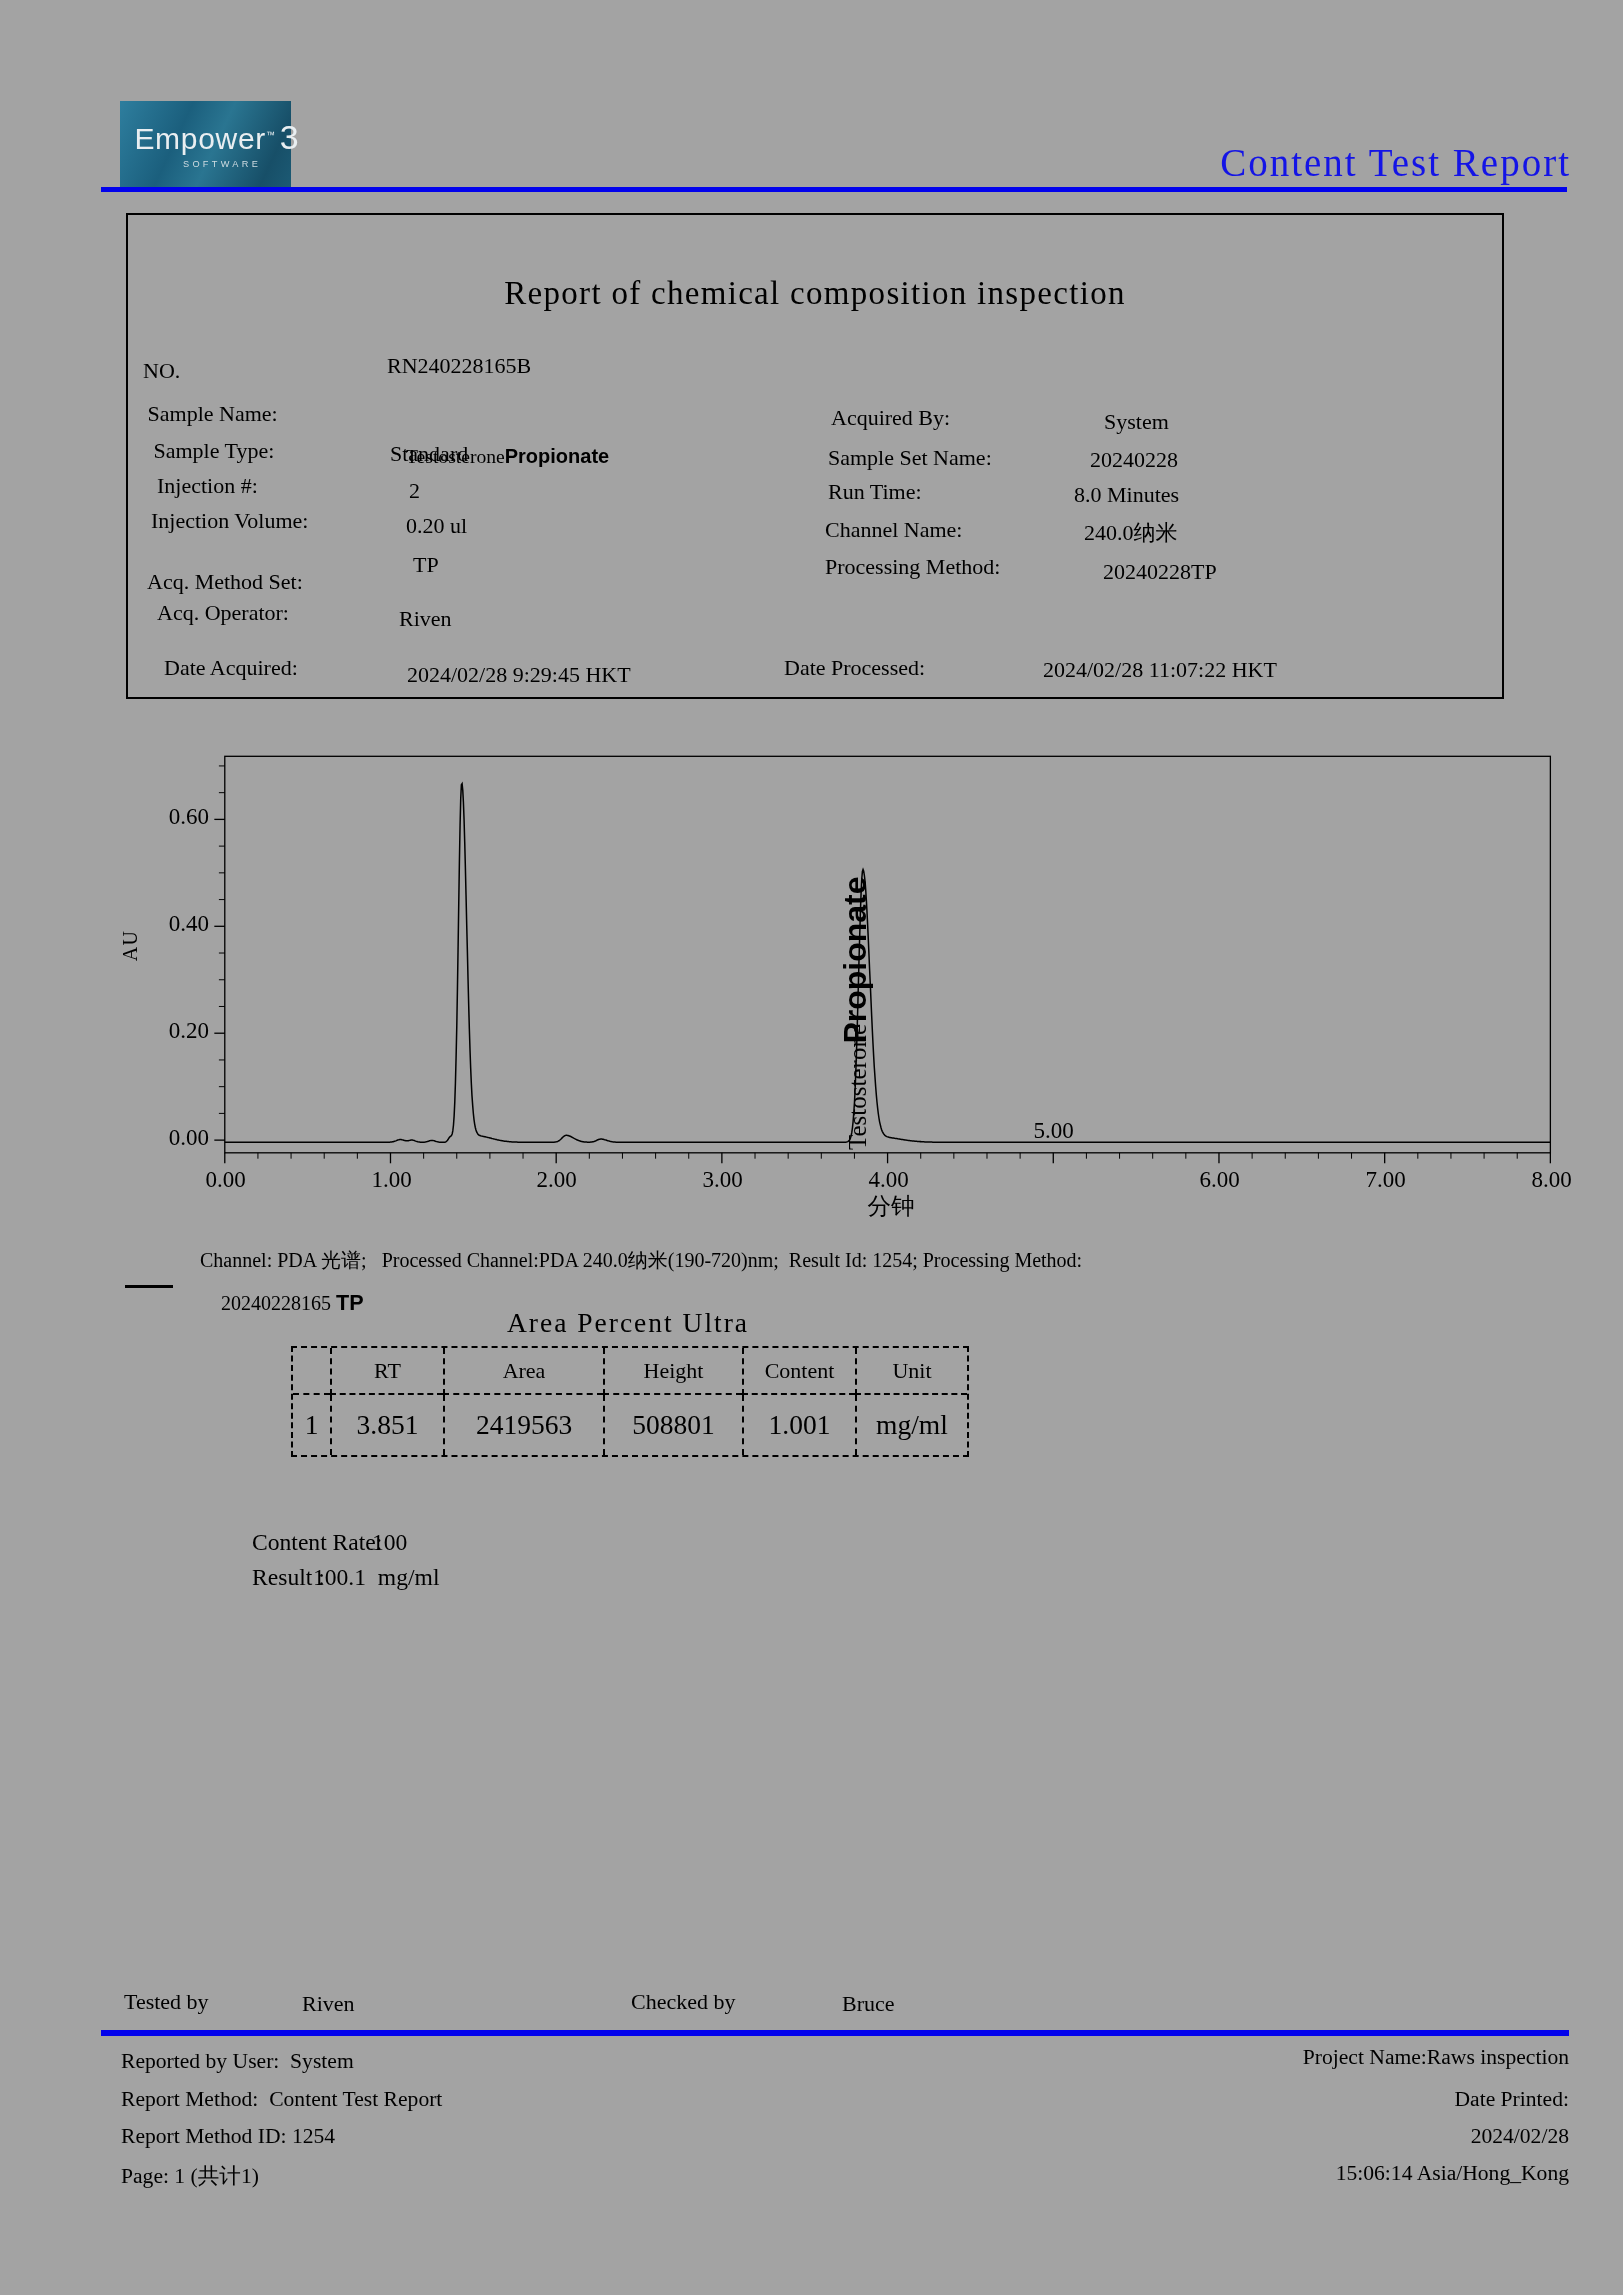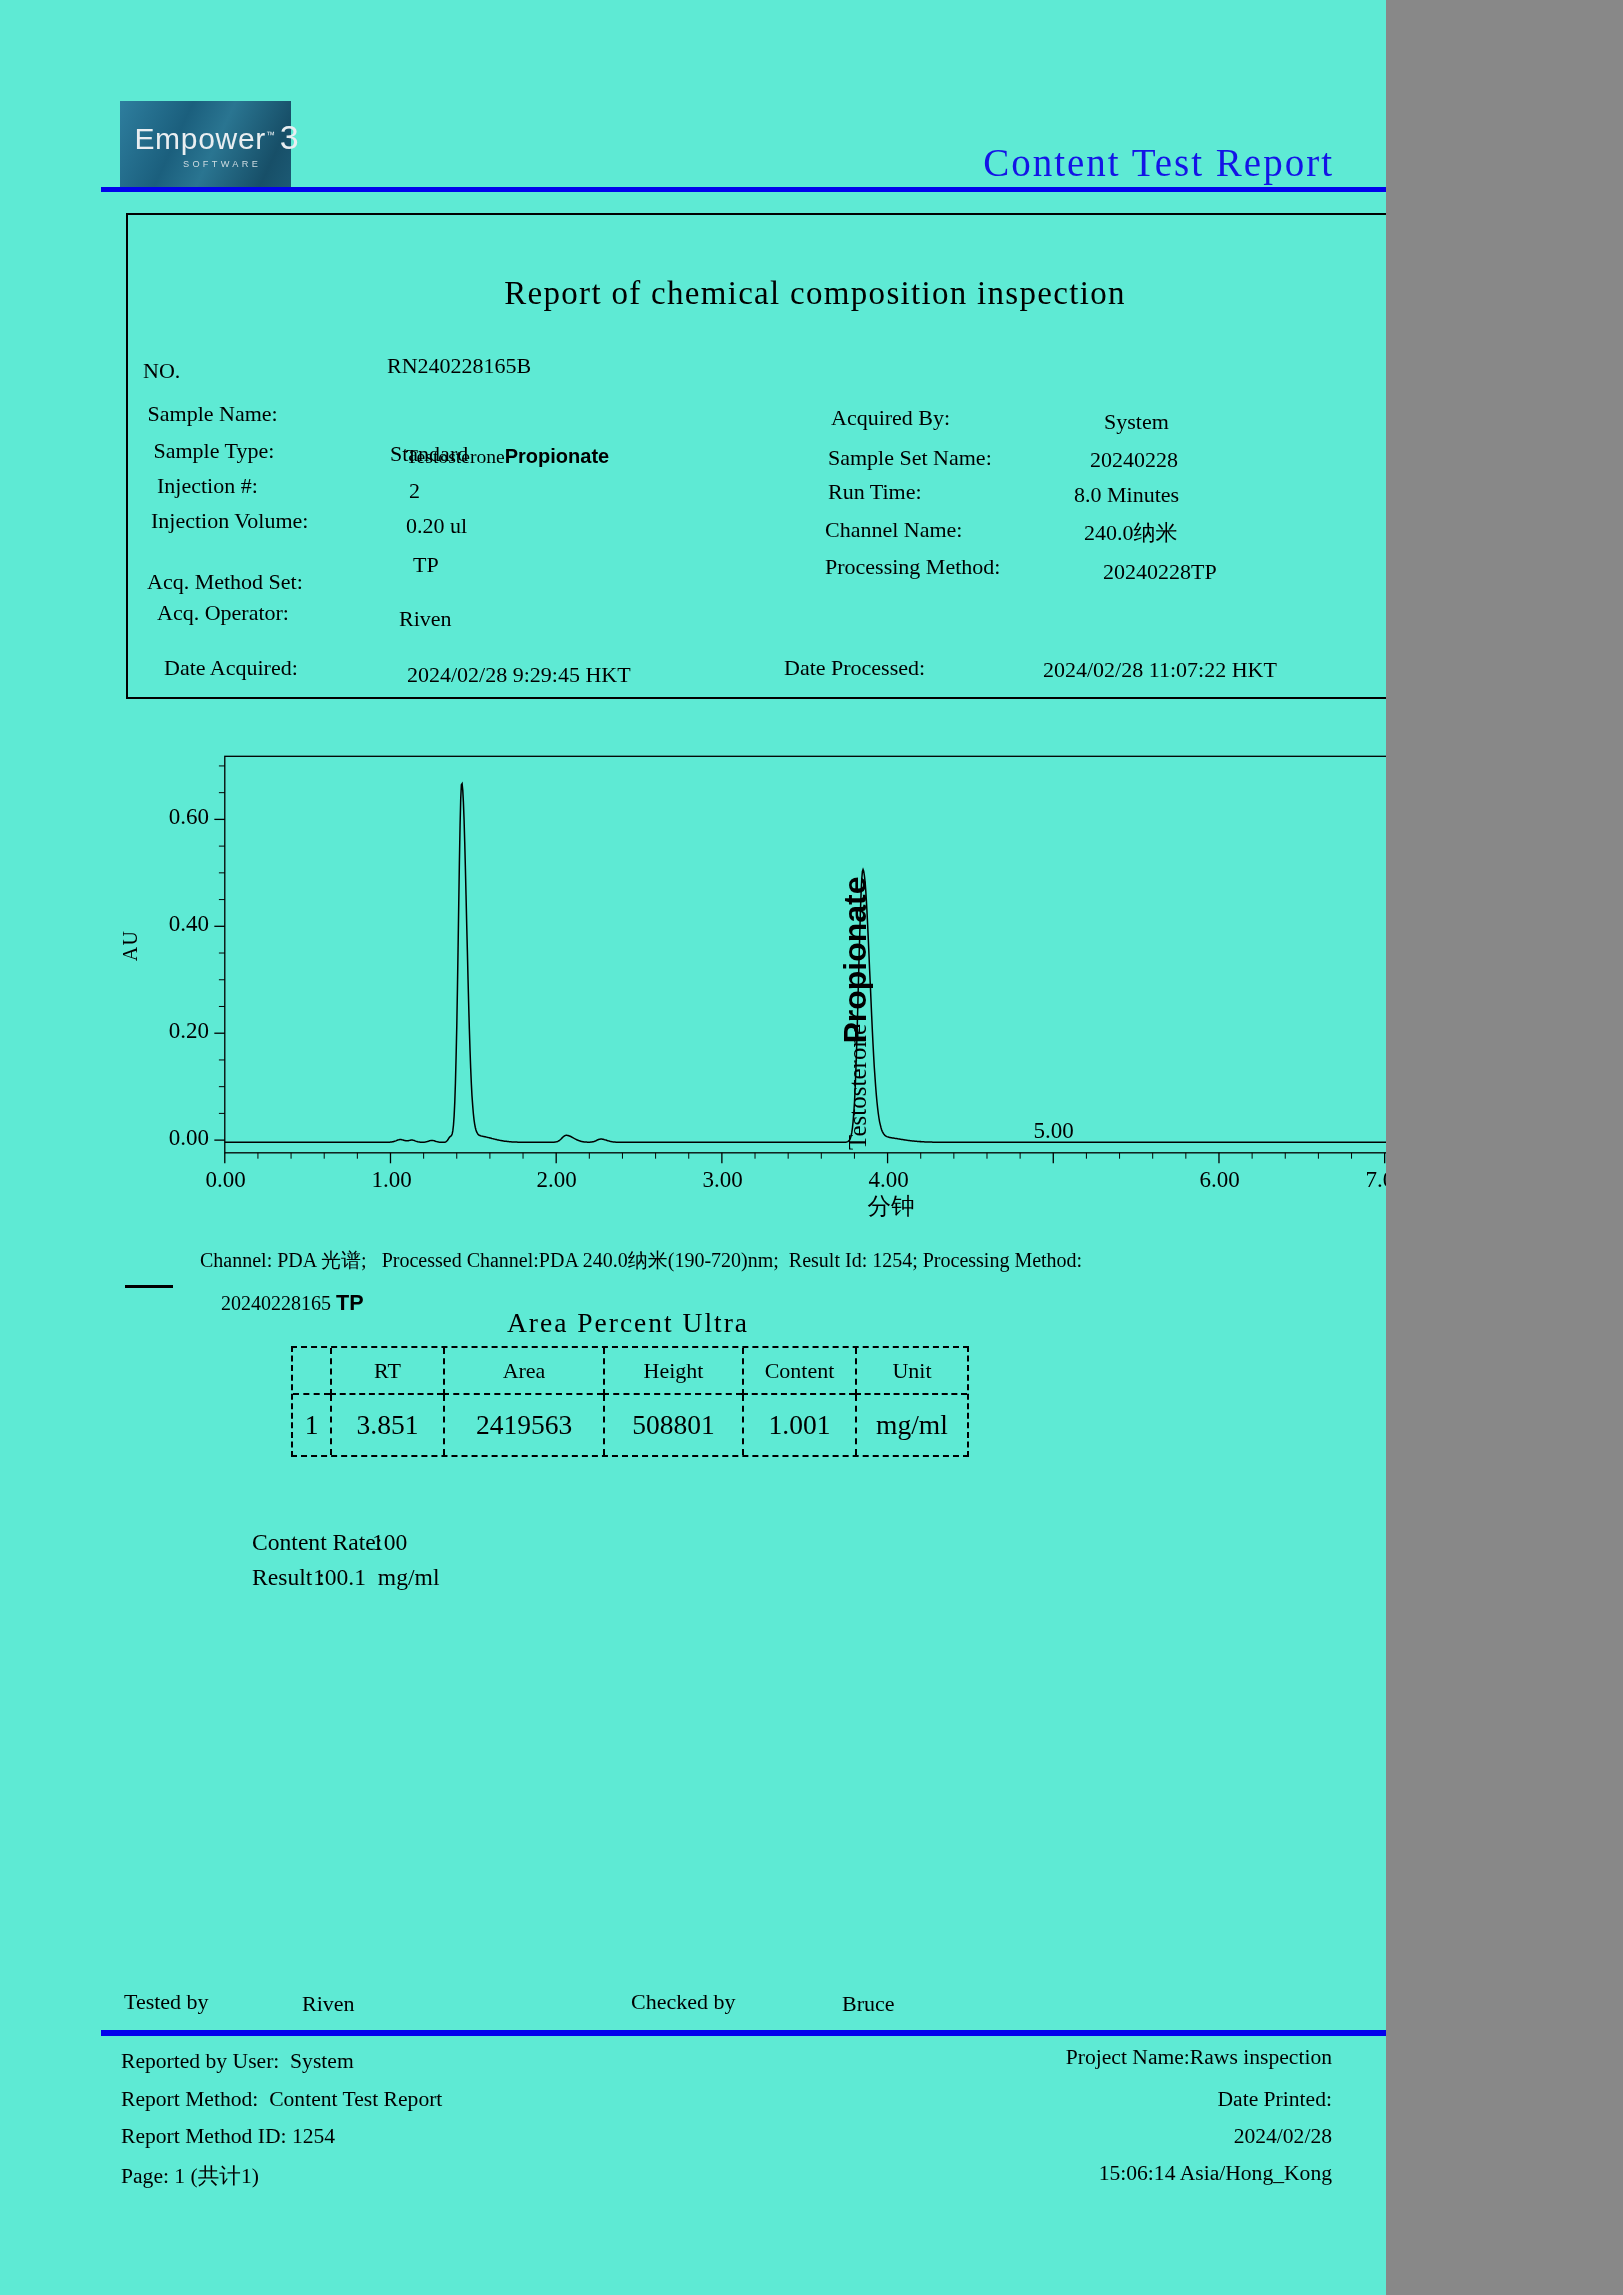--- a/index.html
+++ b/index.html
@@ -1,16 +1,16 @@
 <!DOCTYPE html>
 <html style="font-size:10.5px"><head>
 <meta charset="utf-8">
 <style>
   html,body{margin:0;padding:0;background:#888;}
-  #page{position:relative;width:1386px;height:2295px;background:#5eead4;overflow:hidden;
+  #page{position:relative;width:1623px;height:2295px;background:#a3a3a3;overflow:hidden;
         font-family:"Liberation Serif","DejaVu Serif",serif;color:#000;}
   .t{position:absolute;white-space:pre;}
   .s31{font-size:20px;} .s33{font-size:21.6px;} .s34{font-size:22px;} .s36{font-size:23.6px;} .s50{font-size:33px;letter-spacing:1.3px;}
   .bold-sans{font-family:"Liberation Sans","DejaVu Sans",sans-serif;font-weight:bold;}
   .blue-line{position:absolute;background:#0202ec;}
   
   #logo{position:absolute;left:120px;top:101px;width:171px;height:86px;
         background:linear-gradient(115deg,#2e7e9e 0%,#1b5f7d 35%,#2a7591 55%,#174f68 85%,#1c5a74 100%);
         color:#e9eef1;font-family:"Liberation Sans","DejaVu Sans",sans-serif;}
   #logo .brand{position:absolute;left:14.4px;top:17px;font-size:30px;font-weight:400;letter-spacing:0.7px;}

